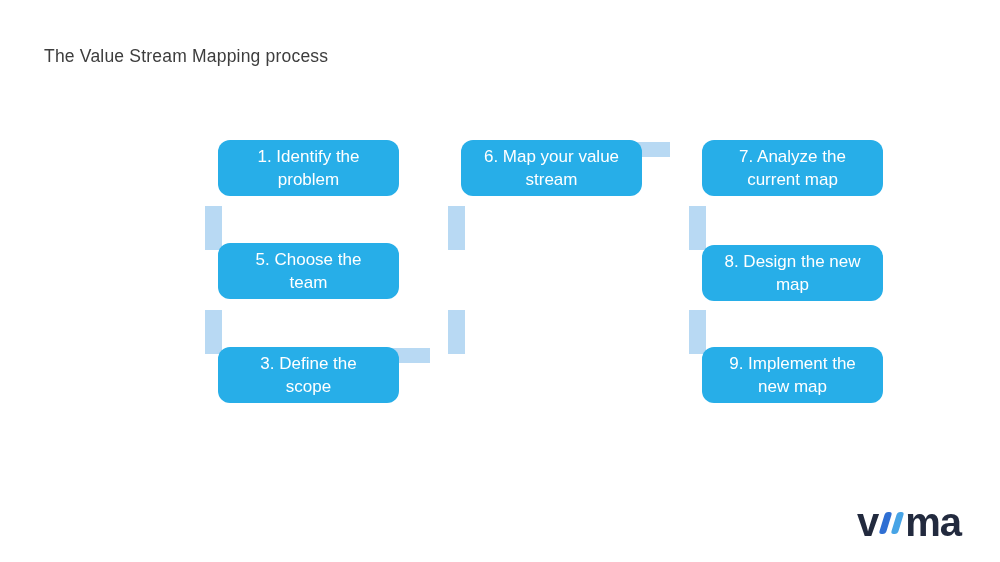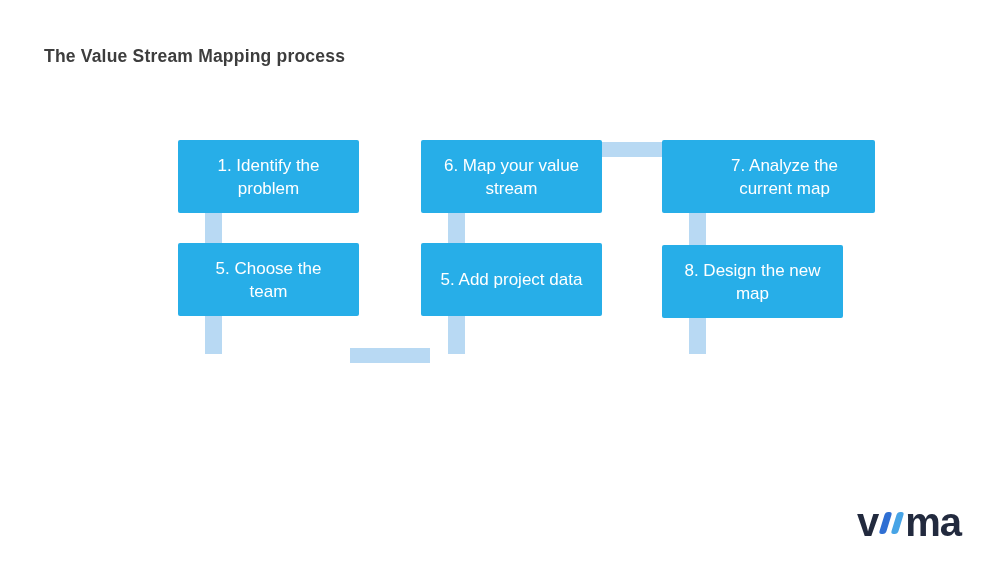--- a/index.html
+++ b/index.html
@@ -14,49 +14,50 @@
     height: 562px;
     background: #ffffff;
     overflow: hidden;
   }
   .title {
     position: absolute;
     left: 44px;
     top: 46px;
     margin: 0;
     font-size: 17.5px;
-    font-weight: 700;
+    font-weight: 400;
     color: #3d3d3d;
     letter-spacing: 0.2px;
   }
   .step {
     position: absolute;
     width: 181px;
-    height: 73px;
+    height: 56px;
     background: #27aee8;
-    border-radius: 2px;
+    border-radius: 12px;
     display: flex;
     align-items: center;
     justify-content: center;
     z-index: 2;
+    margin-left: 40px;
   }
   .step-label {
     color: #ffffff;
     font-size: 17px;
     line-height: 23px;
     text-align: center;
     white-space: pre-line;
   }
   .b1 { left: 178px; top: 140px; }
   .b2 { left: 178px; top: 243px; }
   .b3 { left: 178px; top: 347px; }
   .b4 { left: 421px; top: 347px; }
   .b5 { left: 421px; top: 243px; }
   .b6 { left: 421px; top: 140px; }
-  .b7 { left: 662px; top: 140px; padding-left: 32px; }
+  .b7 { left: 662px; top: 140px; }
   .b8 { left: 662px; top: 245px; }
   .b9 { left: 662px; top: 347px; }
 
   .connector {
     position: absolute;
     background: #b8d9f3;
     z-index: 1;
   }
   .vc { width: 17px; height: 44px; }
   .c12 { left: 205px; top: 206px; }
@@ -111,35 +112,40 @@
   <div class="connector vc c89"></div>
 
   <div class="step b1">
     <span class="step-label">1. Identify the
 problem</span>
   </div>
   <div class="step b2">
     <span class="step-label">5. Choose the
 team</span>
   </div>
-  <div class="step b5">
-    <span class="step-label">5. Add project data</span>
+  <div class="step b3">
+    <span class="step-label">3. Define the
+scope</span>
   </div>
   <div class="step b6">
     <span class="step-label">6. Map your value
 stream</span>
   </div>
   <div class="step b7">
     <span class="step-label">7. Analyze the
 current map</span>
   </div>
   <div class="step b8">
     <span class="step-label">8. Design the new
 map</span>
   </div>
+  <div class="step b9">
+    <span class="step-label">9. Implement the
+new map</span>
+  </div>
 
   <div class="logo">
     <span class="logo-text">v</span>
     <span class="slash slash-1"></span>
     <span class="slash slash-2"></span>
     <span class="logo-text">ma</span>
   </div>
 
 </div>
 

